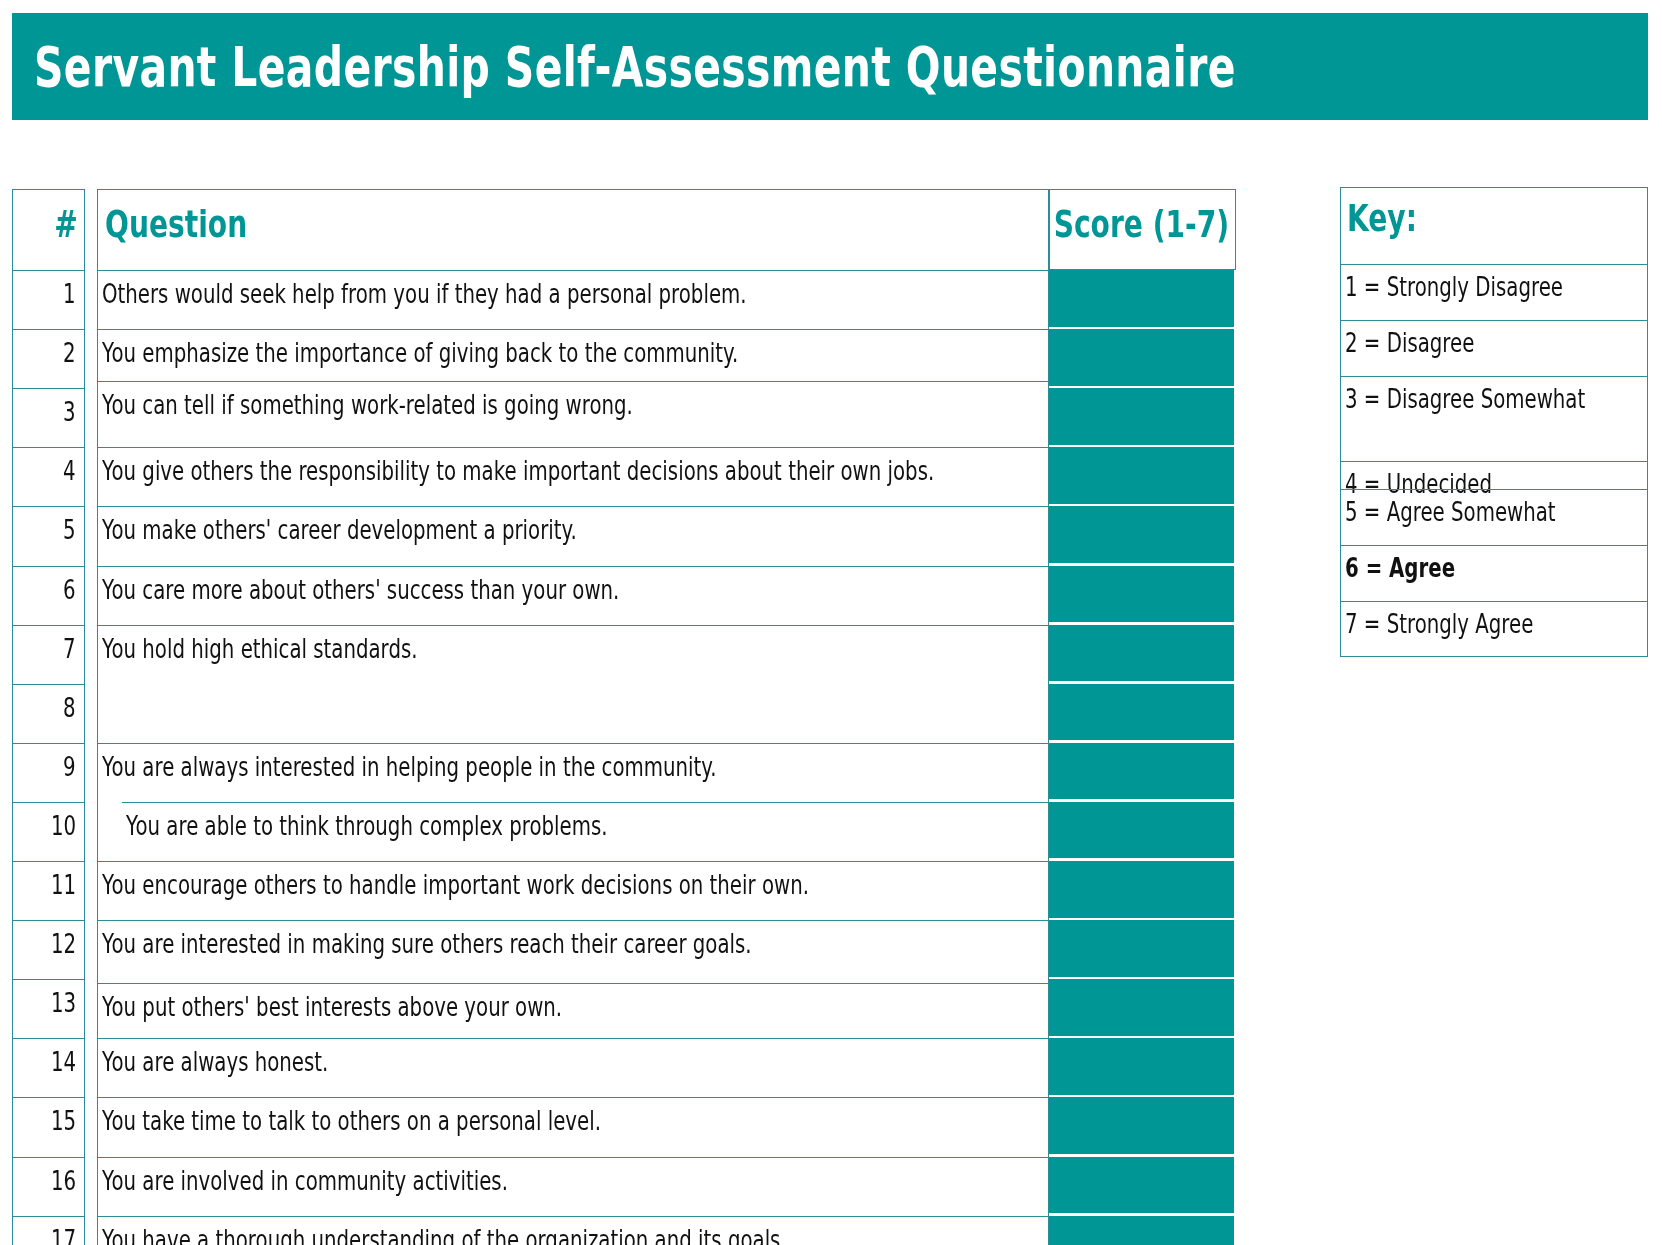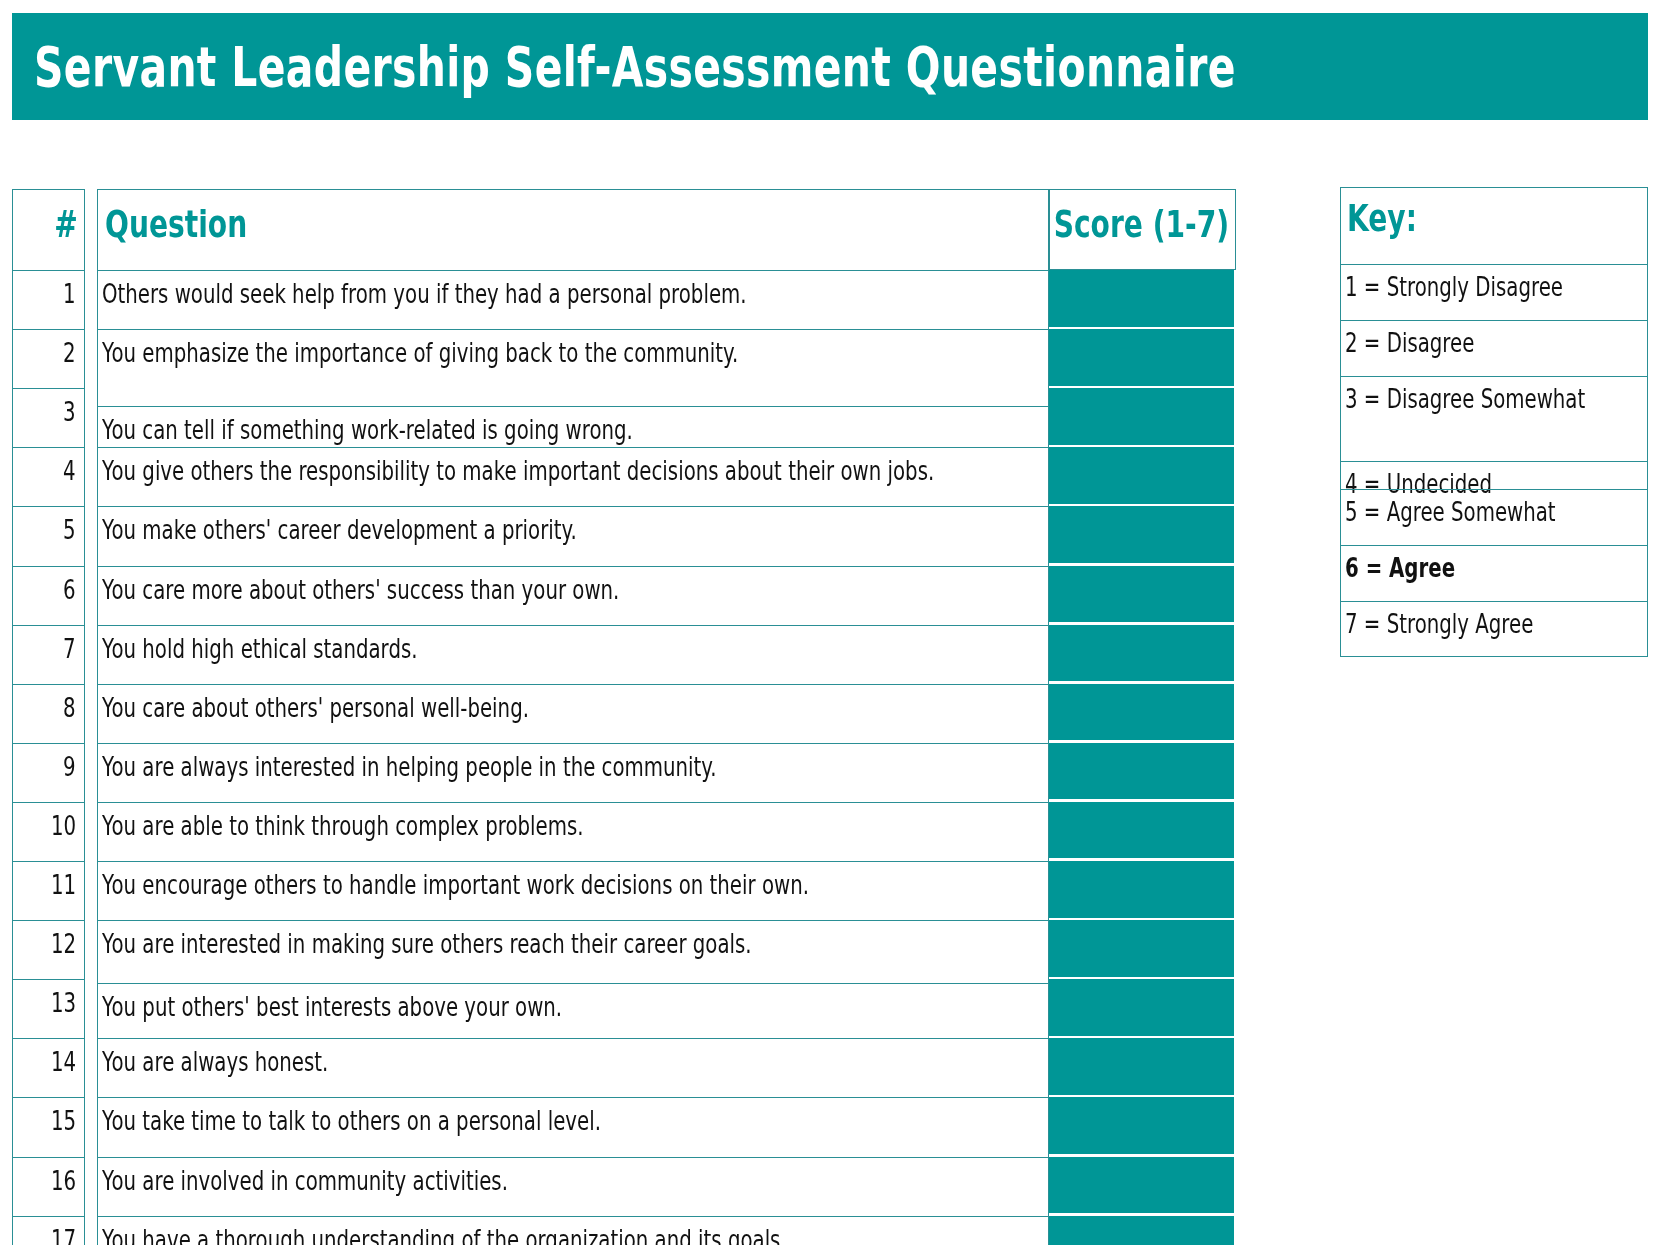--- a/index.html
+++ b/index.html
@@ -84,42 +84,39 @@
   </div>
 
 <div class="col" id="qcol" style="left:97px; top:189px; width:952px; height:1070px;">
   <div class="hdr-text" style="left:7px; top:12px; transform-origin:left center;">Question</div>
 <div class="row" style="top: 80px; height: 59.1px;">
       <span class="cell-text" style="left: 4px; top: 8px;">Others would seek help from you if they had a personal problem.</span>
     </div>
     <div class="row" style="top: 139.1px; height: 59.1px;">
       <span class="cell-text" style="left: 4px; top: 8px;">You emphasize the importance of giving back to the community.</span>
     </div>
-    <div class="row" style="top: 216px; height: 59.1px;">
+    <div class="row" style="top: 191px; height: 59.1px;">
       <span class="cell-text" style="left: 4px; top: 8px;">You can tell if something work-related is going wrong.</span>
     </div>
     <div class="row" style="top: 257.3px; height: 59.1px;">
       <span class="cell-text" style="left: 4px; top: 8px;">You give others the responsibility to make important decisions about their own jobs.</span>
     </div>
     <div class="row" style="top: 316.4px; height: 59.1px;">
       <span class="cell-text" style="left: 4px; top: 8px;">You make others' career development a priority.</span>
     </div>
     <div class="row" style="top: 375.5px; height: 59.1px;">
       <span class="cell-text" style="left: 4px; top: 8px;">You care more about others' success than your own.</span>
     </div>
     <div class="row" style="top: 434.6px; height: 59.1px;">
       <span class="cell-text" style="left: 4px; top: 8px;">You hold high ethical standards.</span>
     </div>
-    <div class="row" style="top: 493.7px; height: 59.1px;">
-      <span class="cell-text" style="left: 4px; top: 8px;">You care about others' personal well-being.</span>
-    </div>
     <div class="row" style="top: 552.8px; height: 59.1px;">
       <span class="cell-text" style="left: 4px; top: 8px;">You are always interested in helping people in the community.</span>
     </div>
-    <div class="row" style="top: 611.9px; height: 59.1px;">
+    <div class="row" style="top: 611.9px; height: 59.1px; margin-left: 24px;">
       <span class="cell-text" style="left: 4px; top: 8px;">You are able to think through complex problems.</span>
     </div>
     <div class="row" style="top: 671px; height: 59.1px;">
       <span class="cell-text" style="left: 4px; top: 8px;">You encourage others to handle important work decisions on their own.</span>
     </div>
     <div class="row" style="top: 730.1px; height: 59.1px; text-decoration: underline;">
       <span class="cell-text" style="left: 4px; top: 8px;">You are interested in making sure others reach their career goals.</span>
     </div>
     <div class="row" style="top: 793px; height: 59.1px; text-decoration: underline;">
       <span class="cell-text" style="left: 4px; top: 8px;">You put others' best interests above your own.</span>

